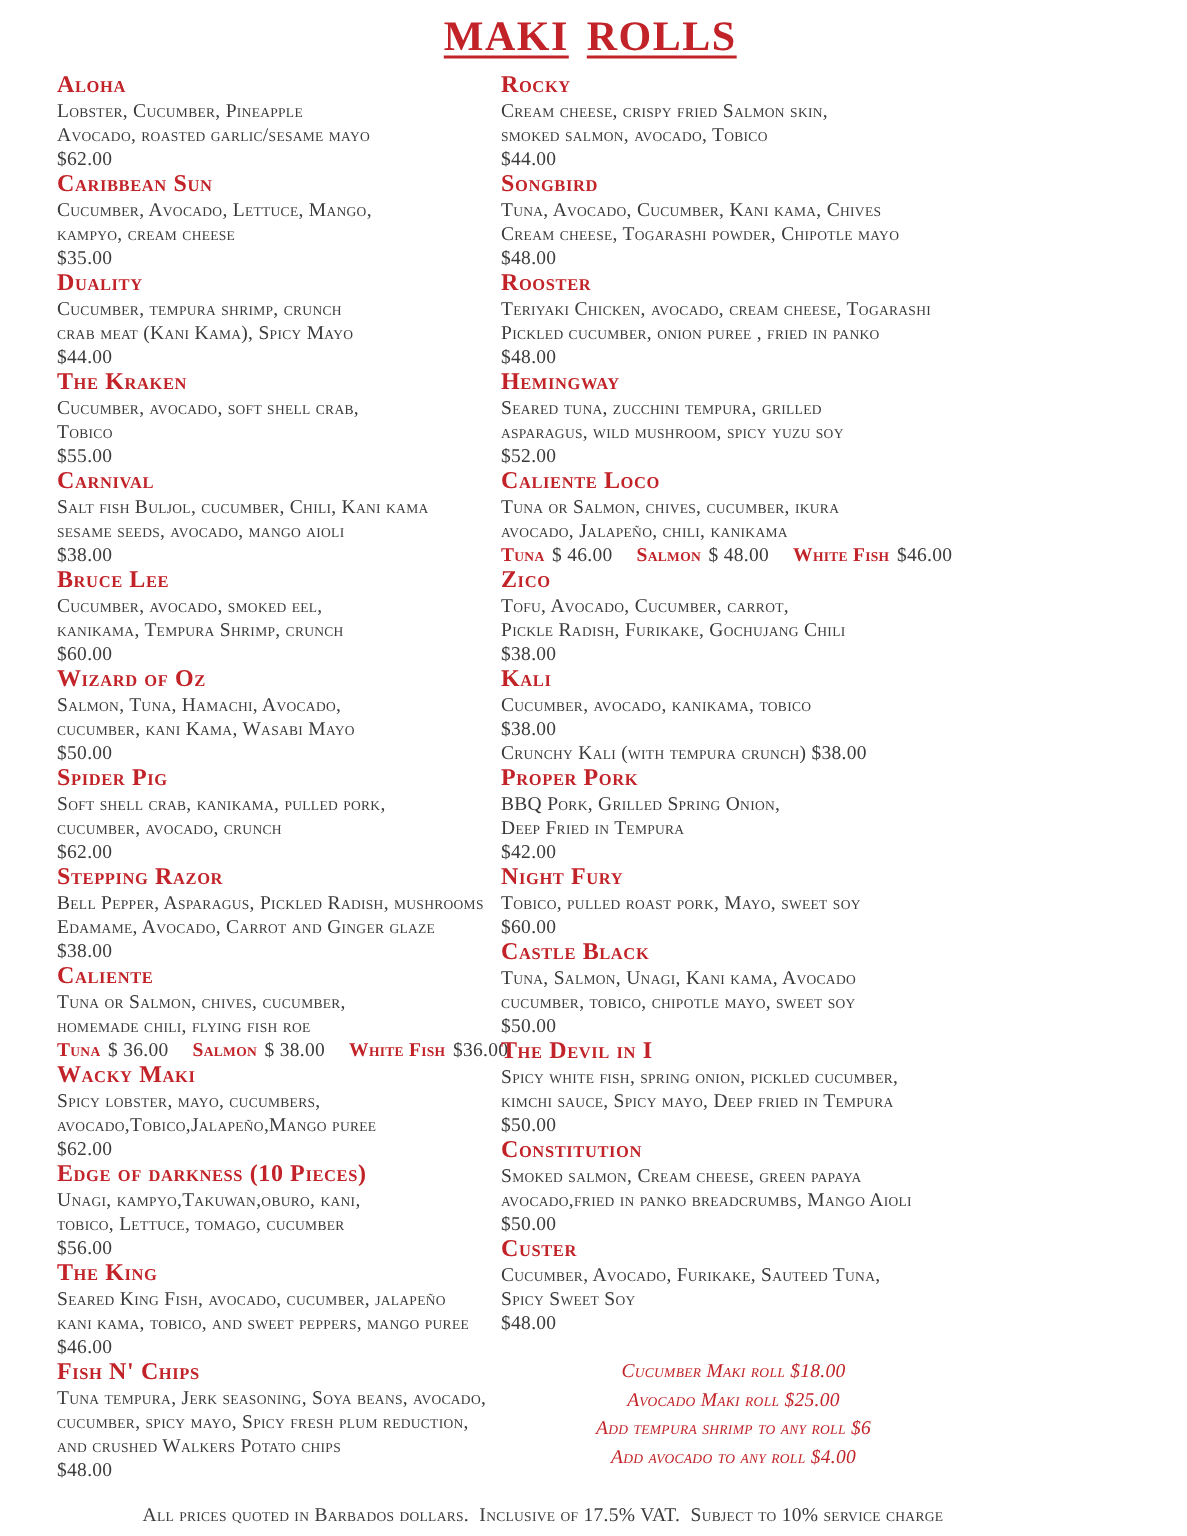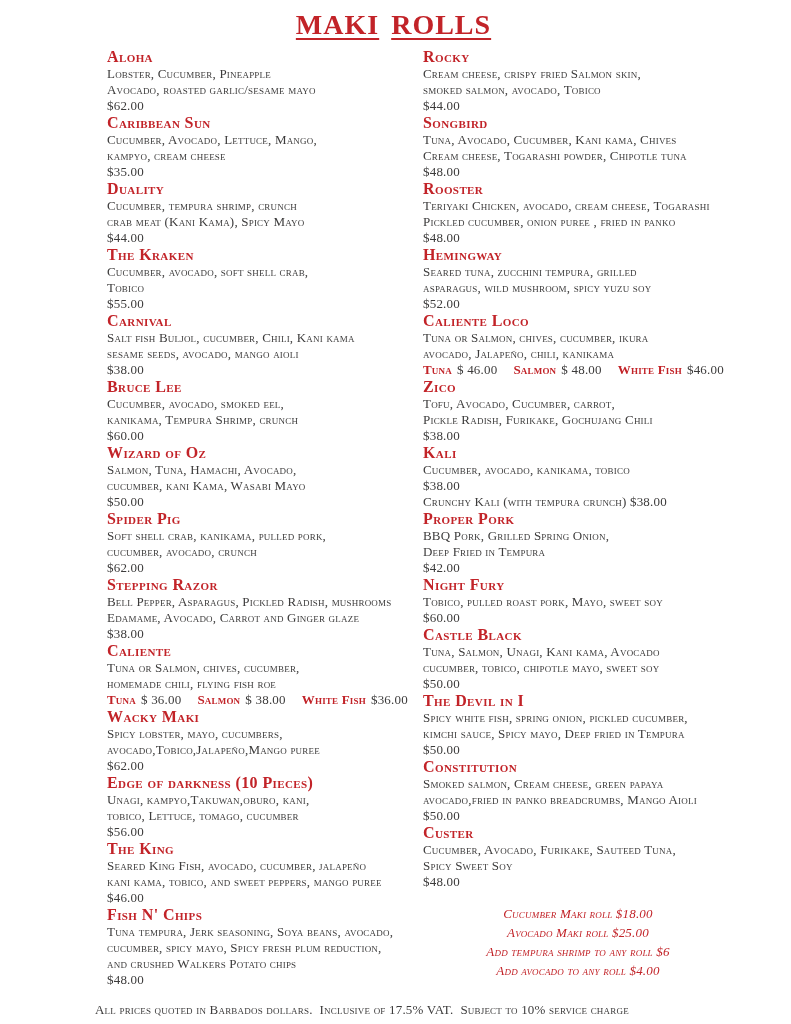--- a/index.html
+++ b/index.html
@@ -23,23 +23,22 @@
   }
   .title .tword {
     text-decoration:underline;
     text-decoration-thickness:2px;
     text-underline-offset:4px;
   }
   .title .tword + .tword { margin-left:12px; }
   .columns {
     display:grid;
     grid-template-columns:296px 1fr;
-    margin-left:107px;
+    margin-left:38px;
     margin-right:40px;
-    gap:20px;
   }
   .item h3 {
     margin:0;
     font-size:16px;
     line-height:18px;
     color:var(--accent,#c22328);
     font-variant:small-caps;
     font-weight:bold;
     letter-spacing:0.4px;
     white-space:nowrap;
@@ -202,21 +201,21 @@
       <div class="item">
         <h3>Rocky</h3>
         <p>Cream cheese, crispy fried Salmon skin,</p>
         <p>smoked salmon, avocado, Tobico</p>
         <p class="price">$44.00</p>
       </div>
 
       <div class="item">
         <h3>Songbird</h3>
         <p>Tuna, Avocado, Cucumber, Kani kama, Chives</p>
-        <p>Cream cheese, Togarashi powder, Chipotle tuna</p>
+        <p>Cream cheese, Togarashi powder, Chipotle mayo</p>
         <p class="price">$48.00</p>
       </div>
 
       <div class="item">
         <h3>Rooster</h3>
         <p>Teriyaki Chicken, avocado, cream cheese, Togarashi</p>
         <p>Pickled cucumber, onion puree , fried in panko</p>
         <p class="price">$48.00</p>
       </div>
 

